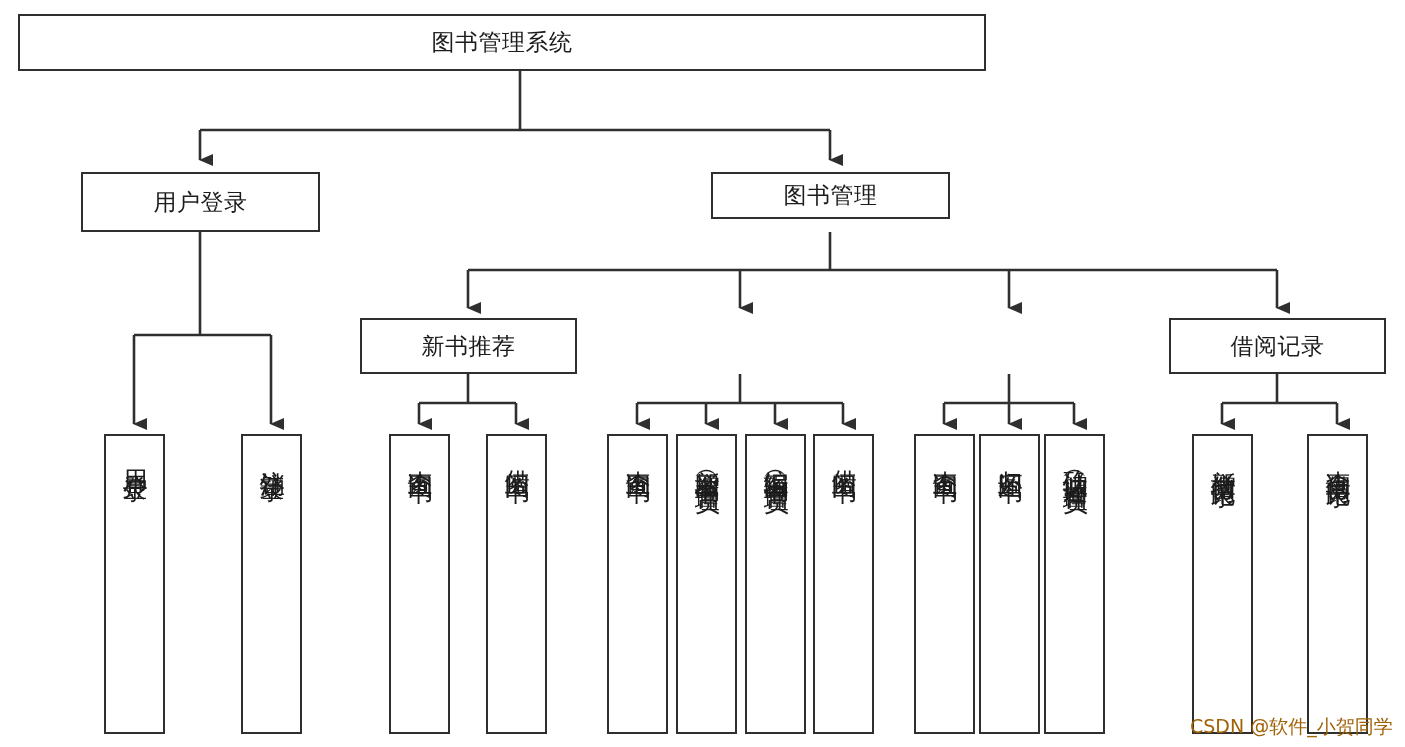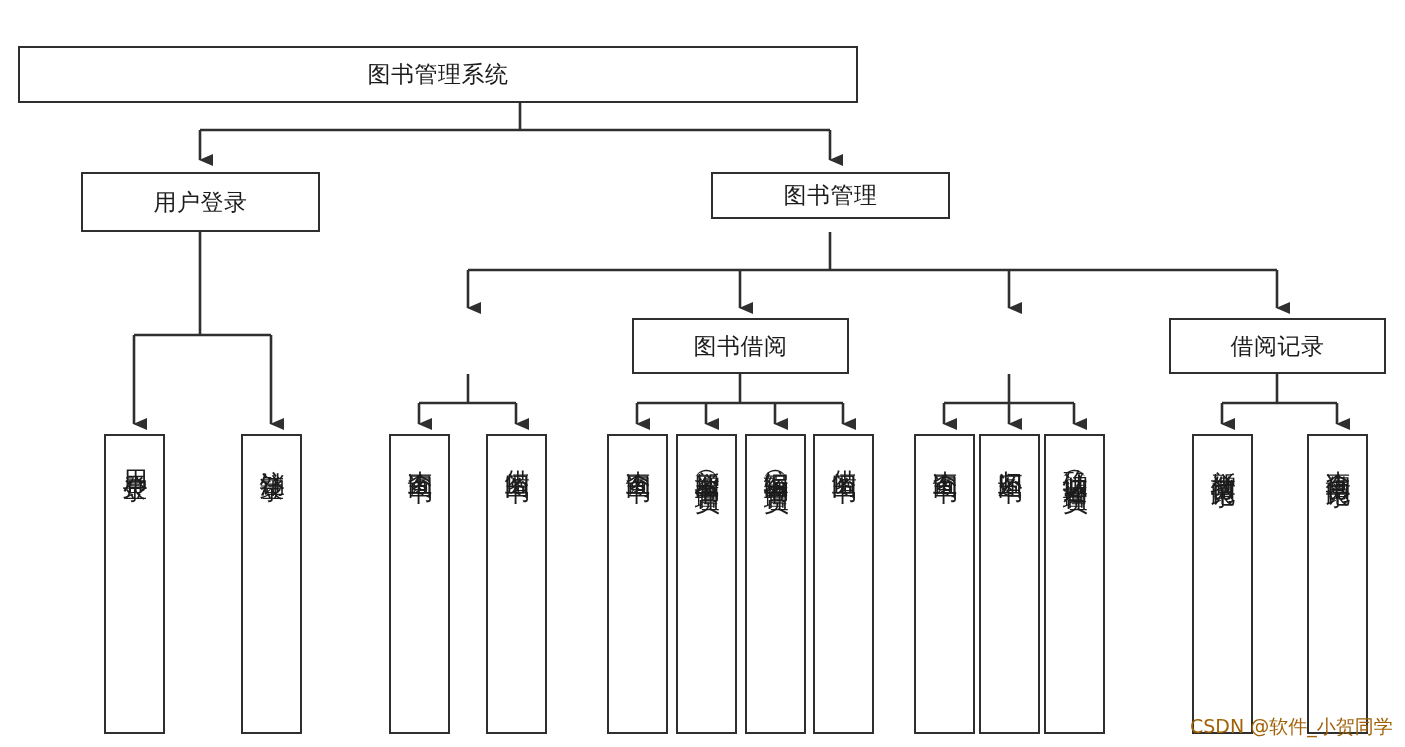--- a/index.html
+++ b/index.html
@@ -119,33 +119,33 @@
       <path d="M 1009 403 L 1009 424" marker-end="url(#arrow)"></path>
       <path d="M 1074 403 L 1074 424" marker-end="url(#arrow)"></path>
 
       <path d="M 1277 374 L 1277 403"></path>
       <path d="M 1222 403 L 1337 403"></path>
       <path d="M 1222 403 L 1222 424" marker-end="url(#arrow)"></path>
       <path d="M 1337 403 L 1337 424" marker-end="url(#arrow)"></path>
     </g>
   </svg>
 
-  <div class="node h root" style="left:18px; top:14px; width:840px; height:57px;margin-top:32px;">
+  <div class="node h root" style="left:18px; top:14px; width:968px; height:57px;">
     <span class="lbl">图书管理系统</span>
   </div>
 
   <div class="node h" style="left:81px; top:172px; width:239px; height:60px;">
     <span class="lbl">用户登录</span>
   </div>
   <div class="node h" style="left:711px; top:172px; width:239px; height:47px;">
     <span class="lbl">图书管理</span>
   </div>
 
-  <div class="node h" style="left:632px; top:318px; width:217px; height:56px;">
-    <span class="lbl">图书借阅</span>
+  <div class="node h" style="left:360px; top:318px; width:217px; height:56px;">
+    <span class="lbl">新书推荐</span>
   </div>
   <div class="node h" style="left:1169px; top:318px; width:217px; height:56px;">
     <span class="lbl">借阅记录</span>
   </div>
 
   <div class="node v" style="left:104px; top:434px; width:61px; height:300px;">
     <span class="lbl">用户登录</span>
   </div>
   <div class="node v" style="left:241px; top:434px; width:61px; height:300px;">
     <span class="lbl">注销登录</span>

